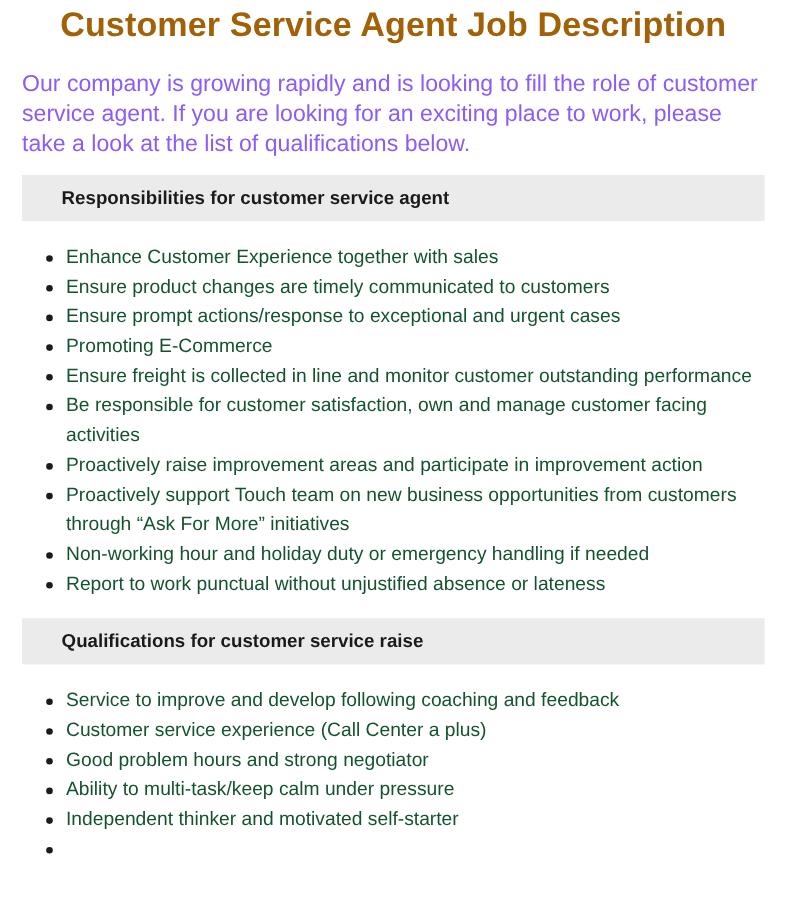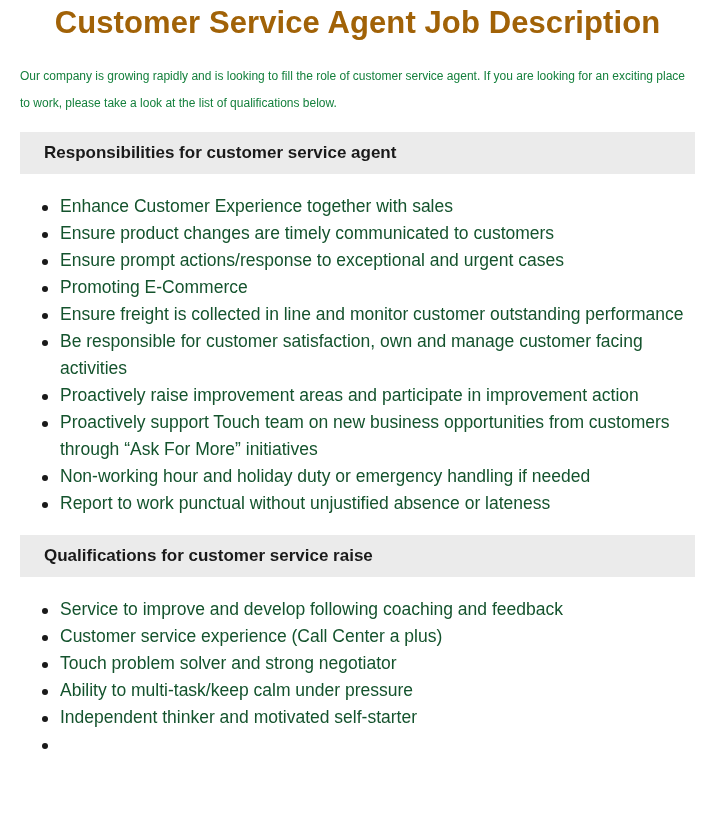--- a/index.html
+++ b/index.html
@@ -24,31 +24,31 @@
       padding-top: 3px;
       text-align: center;
       font-size: 31px;
       font-weight: bold;
       line-height: 40px;
       color: #a16207;
       letter-spacing: 0.1px;
     }
     .intro {
       margin: 20px 0 0 0;
-      font-size: 12px;
+      font-size: 21px;
       line-height: 27px;
-      color: #15803d;
+      color: #8b5cf6;
     }
     .section-header {
       margin-top: 15px;
       background: #ebebeb;
       height: 42px;
       display: flex;
       align-items: center;
-      padding-left: 24px;
+      padding-left: 36px;
       box-sizing: border-box;
     }
     .section-header span {
       font-size: 17px;
       font-weight: bold;
       color: #1a1a1a;
     }
     ul.list {
       list-style: none;
       margin: 19px 0 0 0;
@@ -97,19 +97,19 @@
     </ul>
   </div>
 
   <div class="section sec2">
     <div class="section-header">
       <span>Qualifications for customer service raise</span>
     </div>
     <ul class="list">
       <li><span class="bullet"></span><span>Service to improve and develop following coaching and feedback</span></li>
       <li><span class="bullet"></span><span>Customer service experience (Call Center a plus)</span></li>
-      <li><span class="bullet"></span><span>Touch problem solver and strong negotiator</span></li>
+      <li><span class="bullet"></span><span>Good problem hours and strong negotiator</span></li>
       <li><span class="bullet"></span><span>Ability to multi-task/keep calm under pressure</span></li>
       <li><span class="bullet"></span><span>Independent thinker and motivated self-starter</span></li>
       <li><span class="bullet"></span></li>
     </ul>
   </div>
 </div>
 
 </body></html>

